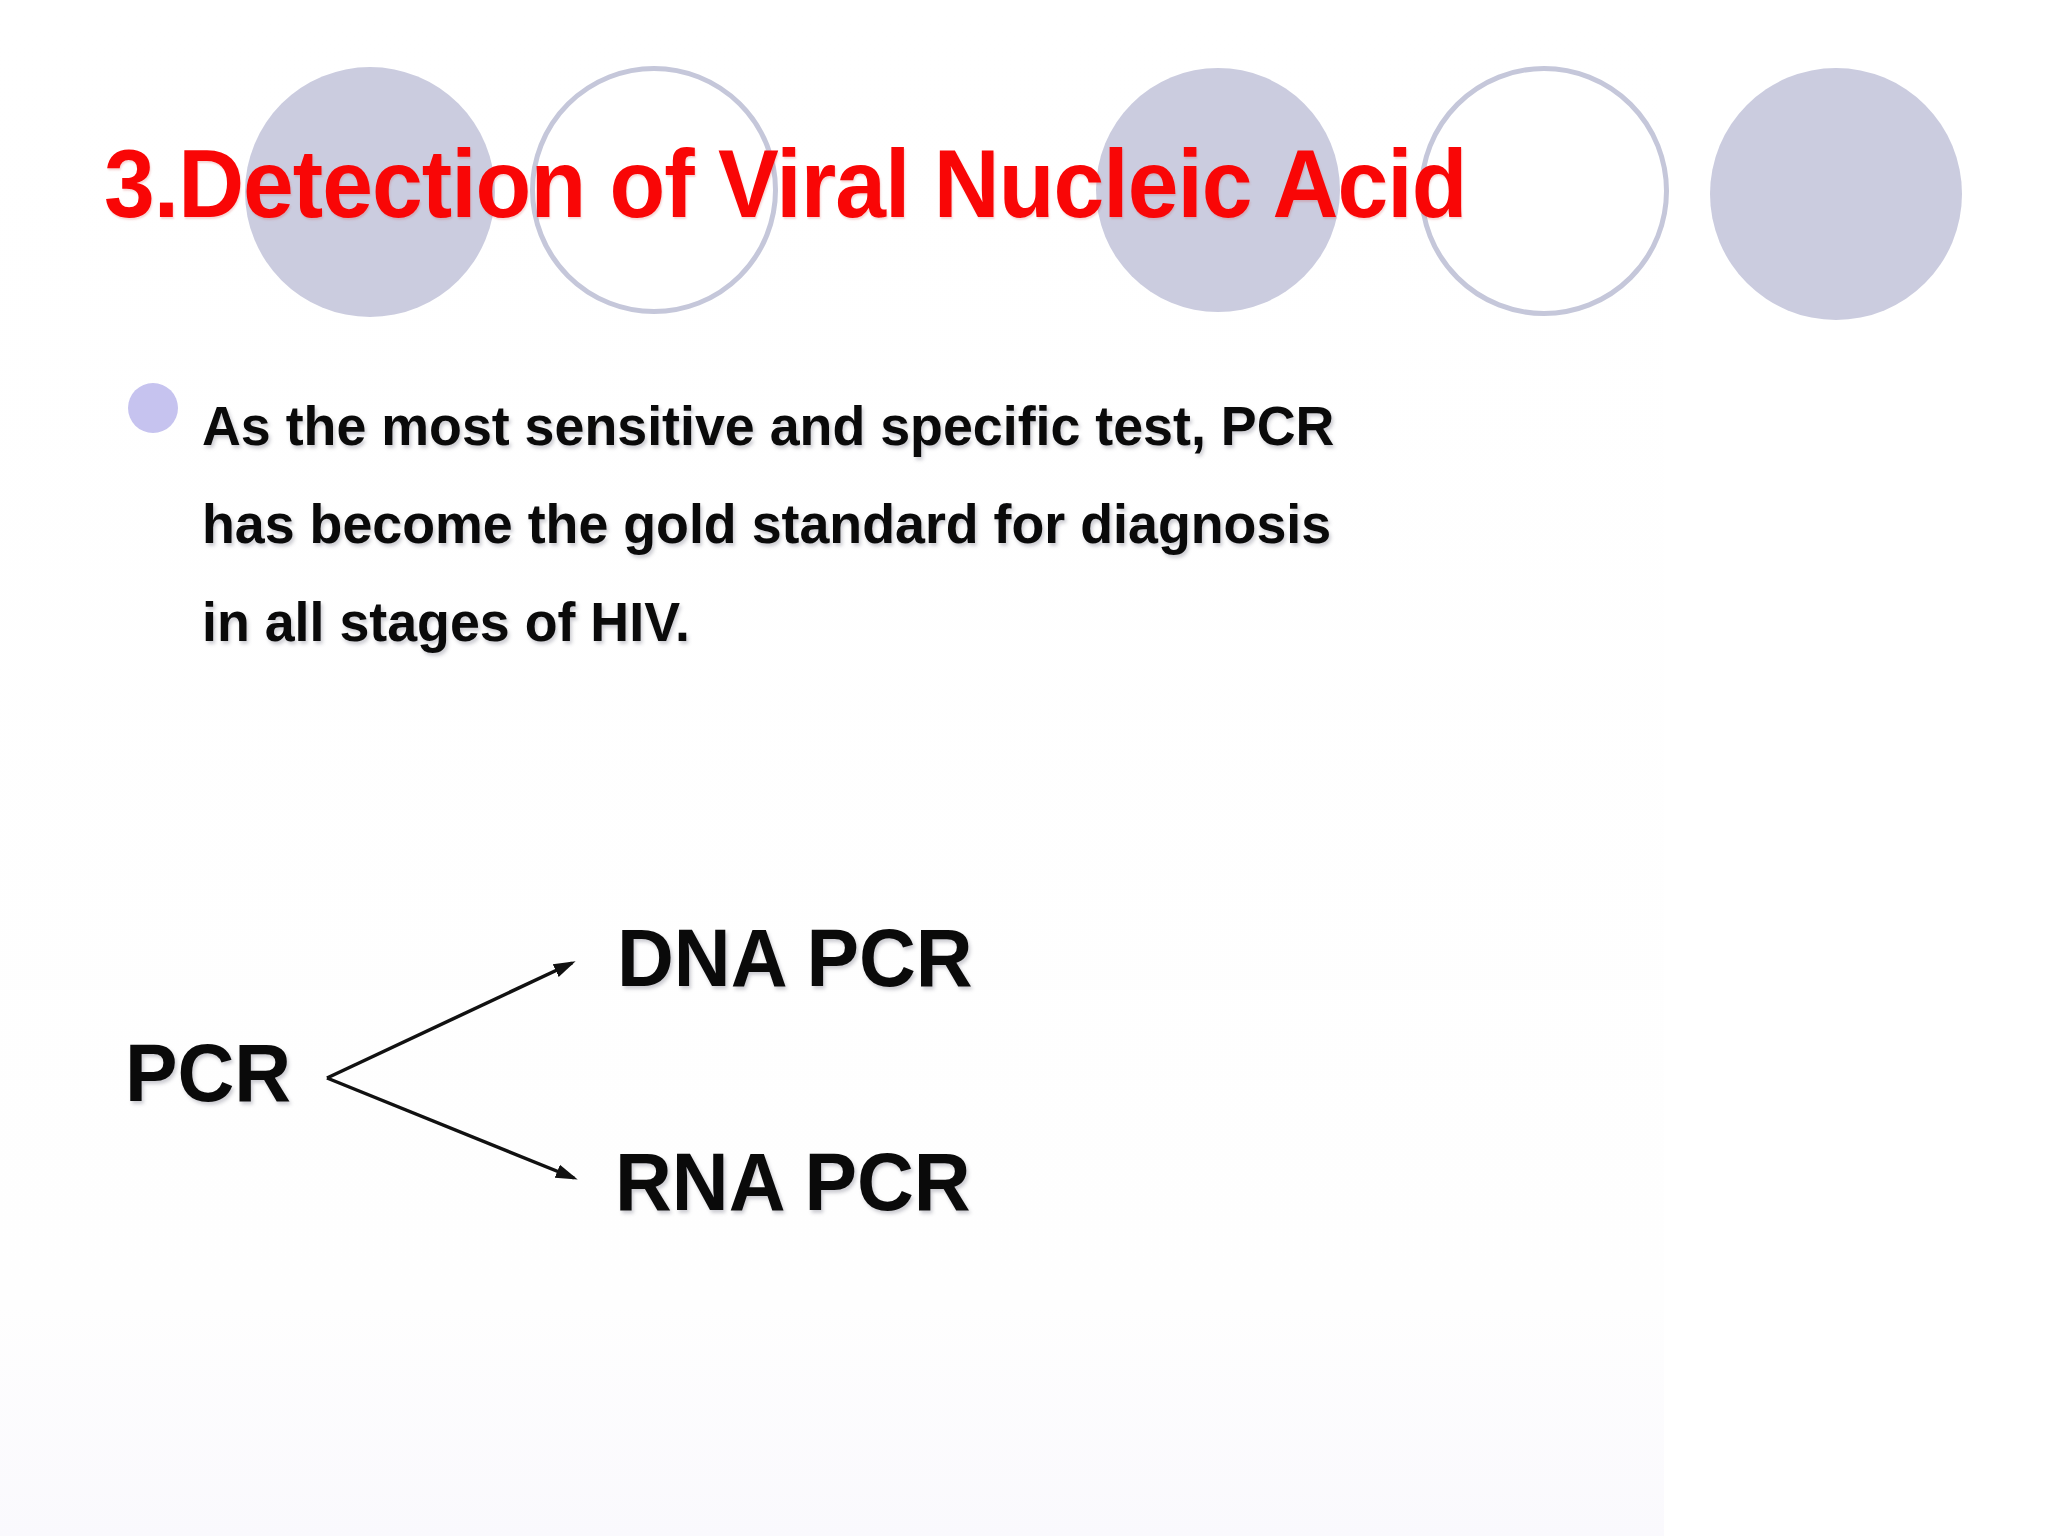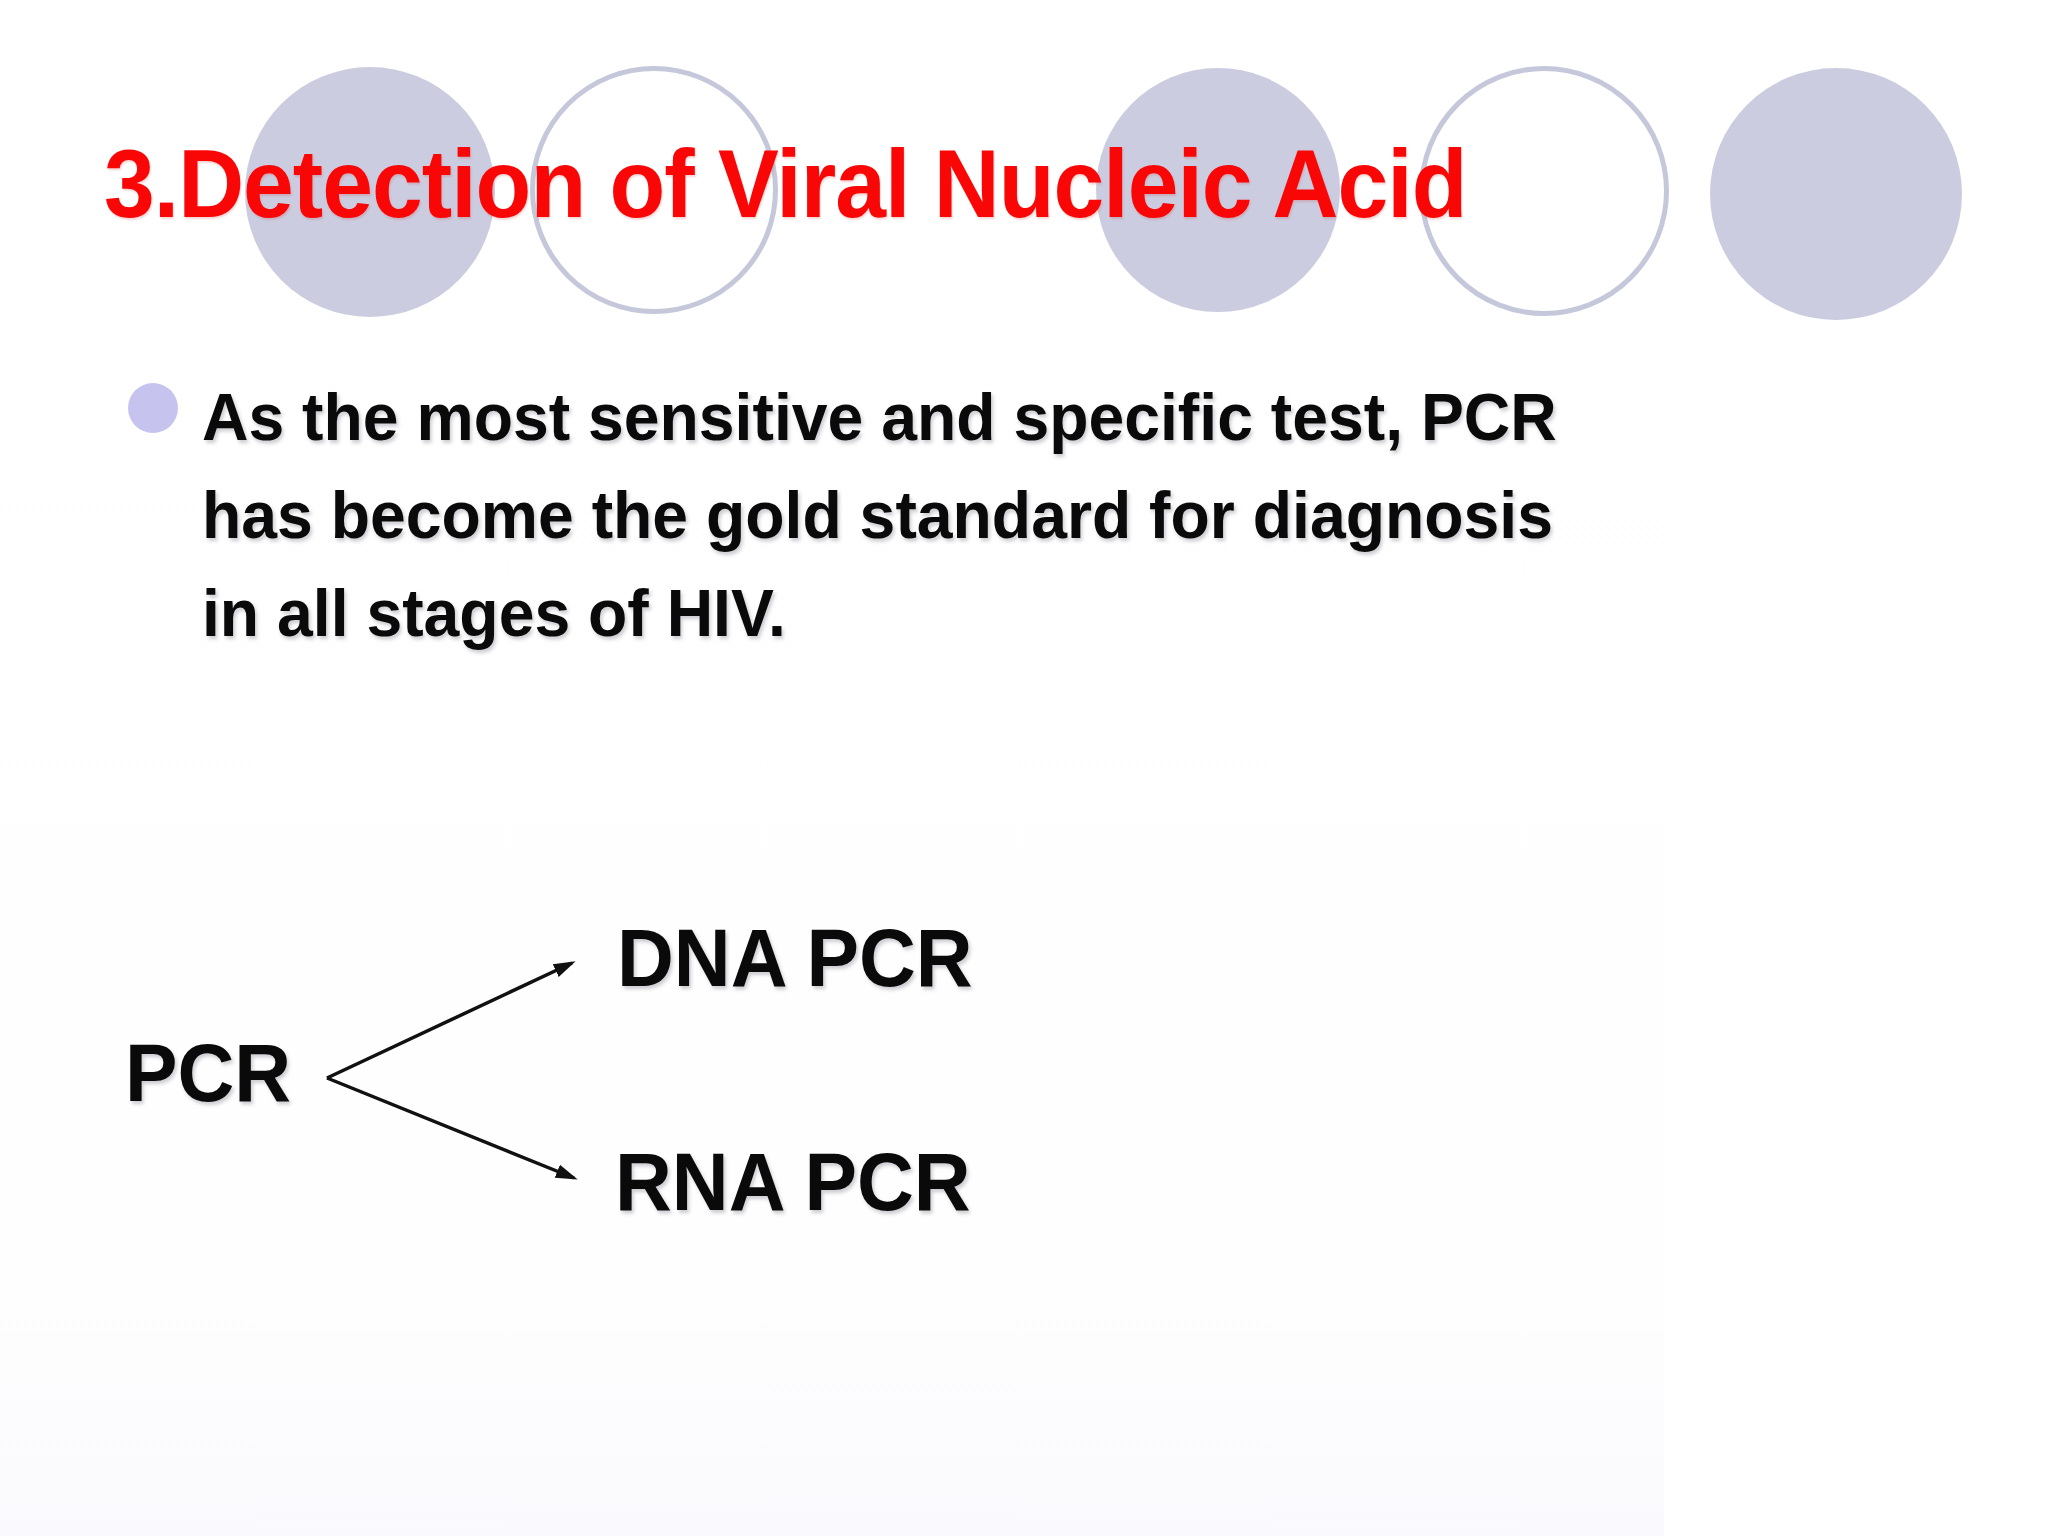--- a/index.html
+++ b/index.html
@@ -47,22 +47,22 @@
   }
 
   
   .bullet-dot{
     position:absolute;left:128px;top:383px;
     width:50px;height:50px;border-radius:50%;
     background:var(--bullet-lavender);
     z-index:2;
   }
   .bullet-text{
-    position:absolute;left:202px;top:368px;
-    font-size:67px;line-height:98px;font-weight:bold;
+    position:absolute;left:202px;top:377px;
+    font-size:56px;line-height:98px;font-weight:bold;
     color:var(--body-black);
     white-space:nowrap;
     z-index:2;
   }
   .bline{
     transform:scaleX(0.96);
     transform-origin:left top;
     text-shadow:2px 3px 4px rgba(90,90,110,0.30);
   }
 

